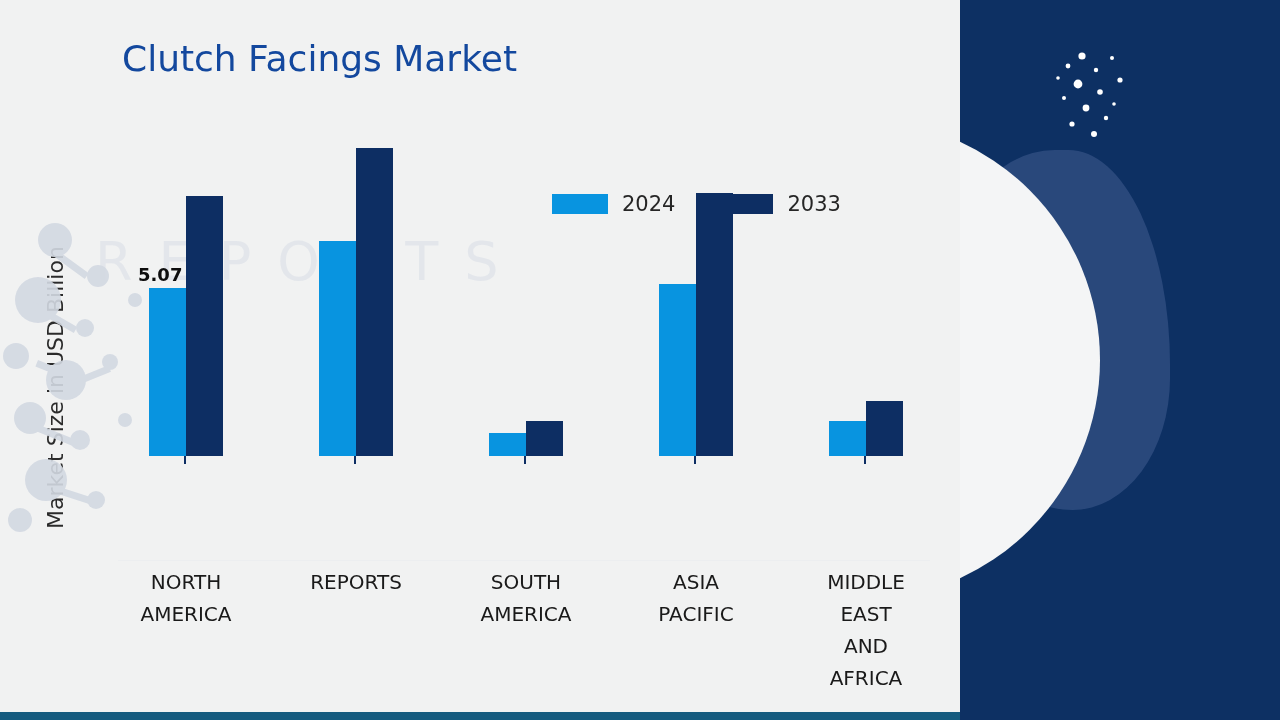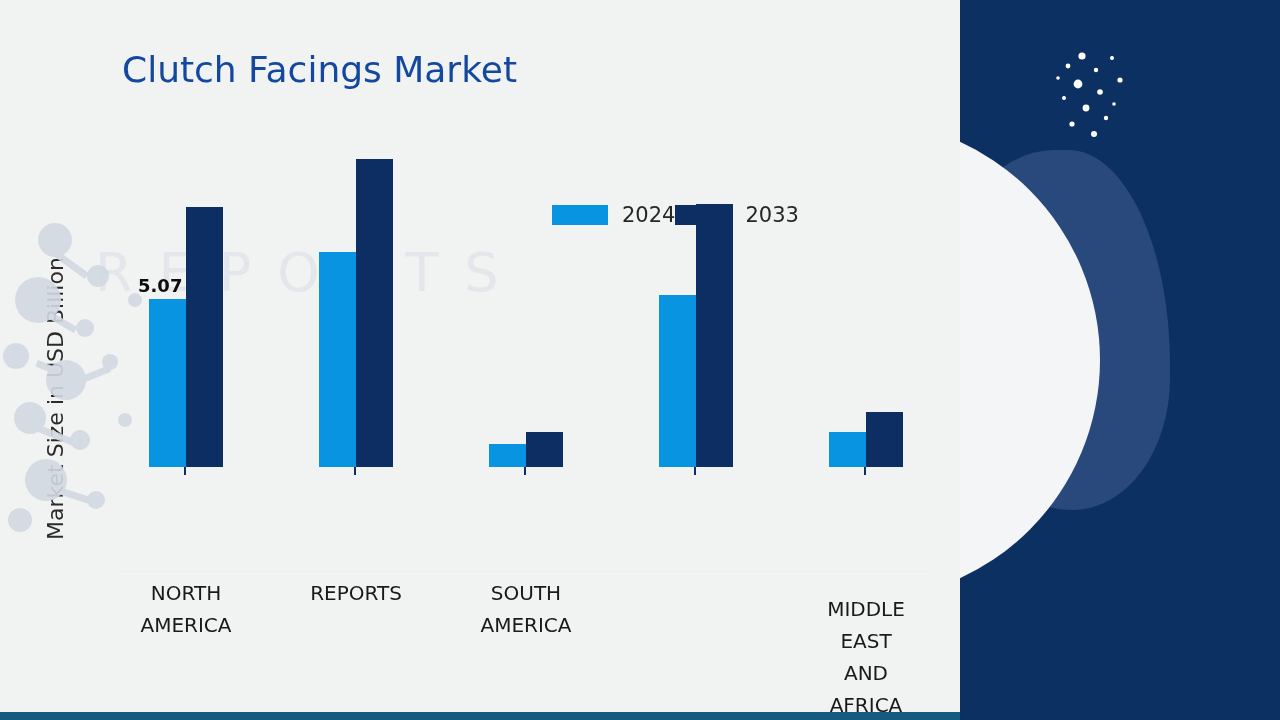--- a/index.html
+++ b/index.html
@@ -37,27 +37,27 @@
   }
   #wm-main{font-size:118px;letter-spacing:10px;line-height:118px;font-weight:400;}
   #wm-sub{font-size:54px;letter-spacing:26px;line-height:60px;margin-top:22px;}
   
   #chart-title{
     position:absolute;left:122px;top:38px;
     font-size:36px;color:#13489e;font-weight:400;white-space:nowrap;
   }
   
   #legend{
-    position:absolute;left:552px;top:192px;display:flex;align-items:center;
+    position:absolute;left:552px;top:192px;display:flex;align-items:center;gap:42px;
   }
   .legend-item{display:flex;align-items:center;gap:14px;}
   .legend-swatch{width:56px;height:20px;display:block;}
   .legend-label{font-size:21px;color:#262626;}
   
-  #plot{position:absolute;left:0;top:11px;width:960px;height:616px;padding-left:11px;}
+  #plot{position:absolute;left:0;top:0;width:960px;height:616px;padding-left:11px;}
   #y-axis-label{
     position:absolute;left:-95px;top:375px;width:300px;
     transform:rotate(-90deg);transform-origin:center center;
     text-align:center;font-size:22px;color:#2b2b2b;white-space:nowrap;
   }
   #baseline{position:absolute;left:118px;top:560px;width:812px;height:1px;background:#eceef0;}
   .group{position:absolute;bottom:160px;}
   .bars{position:absolute;bottom:0;left:0;height:400px;width:100%;}
   .bar{position:absolute;bottom:0;width:37px;}
   .bar.y2024{left:0;background:#0894e0;}
@@ -125,29 +125,30 @@
   </div>
   <div class="cat-label" style="left:431px;">SOUTH<br>AMERICA</div>
 
   <div class="group" style="left:659px;width:74px;">
     <div class="bars">
       <div class="bar y2024" style="height:172px;"></div>
       <div class="bar y2032" style="height:263px;"></div>
       <div class="tick"></div>
     </div>
   </div>
+  <div class="cat-label" style="left:601px;">ASIA<br>PACIFIC</div>
 
   <div class="group" style="left:829px;width:74px;">
     <div class="bars">
       <div class="bar y2024" style="height:35px;"></div>
       <div class="bar y2032" style="height:55px;"></div>
       <div class="tick"></div>
     </div>
   </div>
-  <div class="cat-label" style="left:771px;margin-top:16px;">MIDDLE<br>EAST<br>AND<br>AFRICA</div>
+  <div class="cat-label" style="left:771px;">MIDDLE<br>EAST<br>AND<br>AFRICA</div>
 
 </div>
 
 <div id="right-panel">
   <div id="panel-face"></div>
   <div id="panel-circle"></div>
 
 </div>
 
 <svg style="position:absolute;left:0;top:130px;width:470px;height:460px;pointer-events:none;" viewBox="0 0 470 460">

